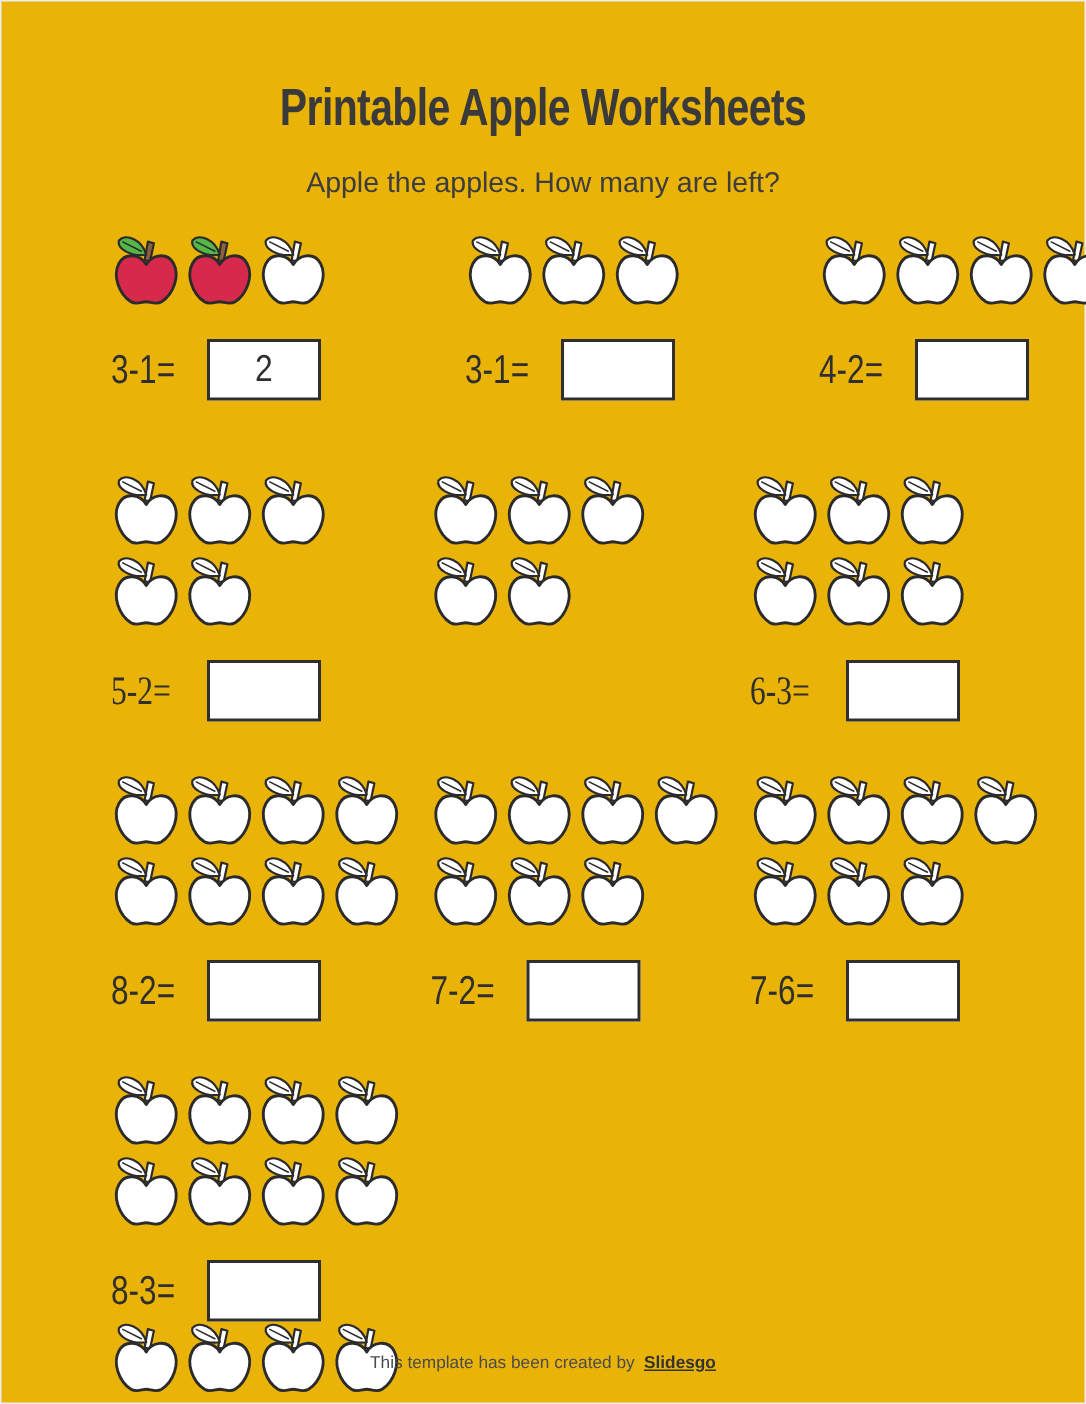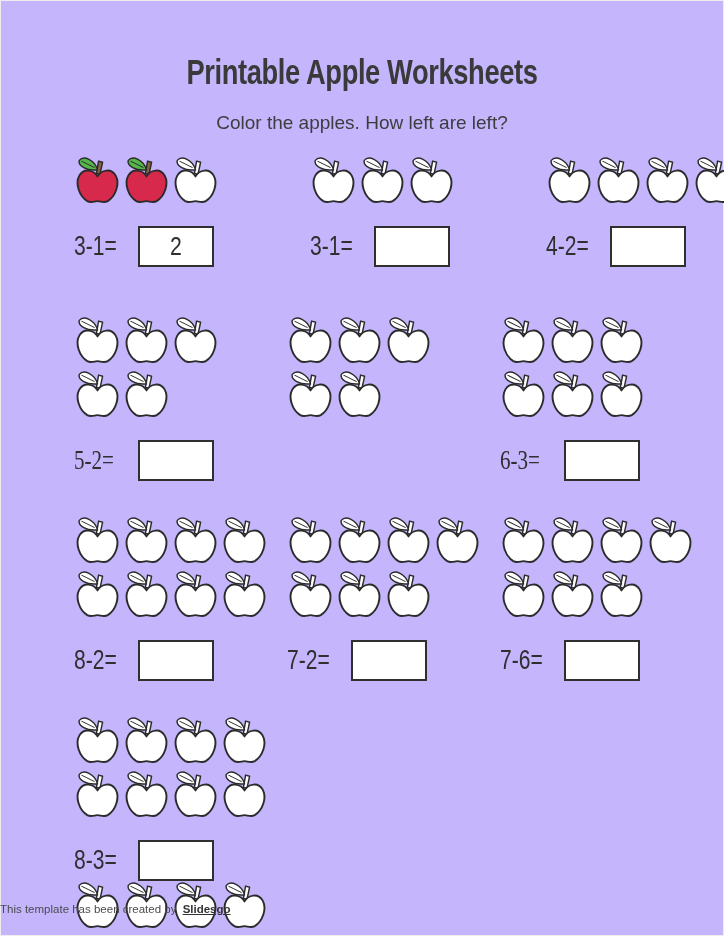--- a/index.html
+++ b/index.html
@@ -3,21 +3,21 @@
 <meta charset="utf-8">
 <style>
   html,body{margin:0;padding:0;}
   body{
     width:724px;height:936px;
     background:#ffffff;
     font-family:"Liberation Sans",sans-serif;
     position:relative;overflow:hidden;
   }
   .page{
-    position:absolute;inset:0;background:#c4b5fd;
+    position:absolute;inset:0;background:#eab308;
     box-shadow:inset 0 0 0 1px #ededed;
   }
   .title{
     position:absolute;top:52px;left:0;right:0;
     text-align:center;
     font-family:"Liberation Sans",sans-serif;
     font-size:35px;font-weight:700;color:#3a3a3a;
     transform:scaleX(0.78);transform-origin:center;
     letter-spacing:-0.5px;
     white-space:nowrap;
@@ -58,35 +58,36 @@
     border:2.5px solid #2f2f2f;background:#ffffff;
     display:flex;align-items:center;justify-content:center;
     margin-left:2px;
   }
   .answer-value{
     font-size:25px;color:#2f2f2f;
     transform:scaleX(0.85);
   }
   .footer{
     position:absolute;top:903px;left:0;right:0;
+    text-align:center;
     font-size:11.5px;color:#4b4b4b;
   }
   .footer .brand{
     font-weight:700;color:#333333;
     text-decoration:underline;
     margin-left:3px;
   }
 </style>
 </head>
 <body>
 
 <div class="page">
 
   <div class="title">Printable Apple Worksheets</div>
-  <div class="subtitle">Color the apples. How left are left?</div>
+  <div class="subtitle">Apple the apples. How many are left?</div>
 
   <div class="problem-row row-1">
     <div class="cell">
         <div class="apples">
           <div class="apple-row">
             <span class="apple">
               <svg viewBox="0 0 64 70" xmlns="http://www.w3.org/2000/svg">
                 <path d="M30.5 24 L33.5 7 L39 8.5 L35.5 25 Z" fill="#8a6240" stroke="#2b2b2b" stroke-width="2" stroke-linejoin="round"></path>
                 <path d="M32 19 C28 5 13 -1 7 6 C5 13 17 21 32 19 Z" fill="#55b649" stroke="#2b2b2b" stroke-width="2" stroke-linejoin="round"></path>
                 <path d="M10 7 L28 16" fill="none" stroke="#2b2b2b" stroke-width="1.4"></path>

